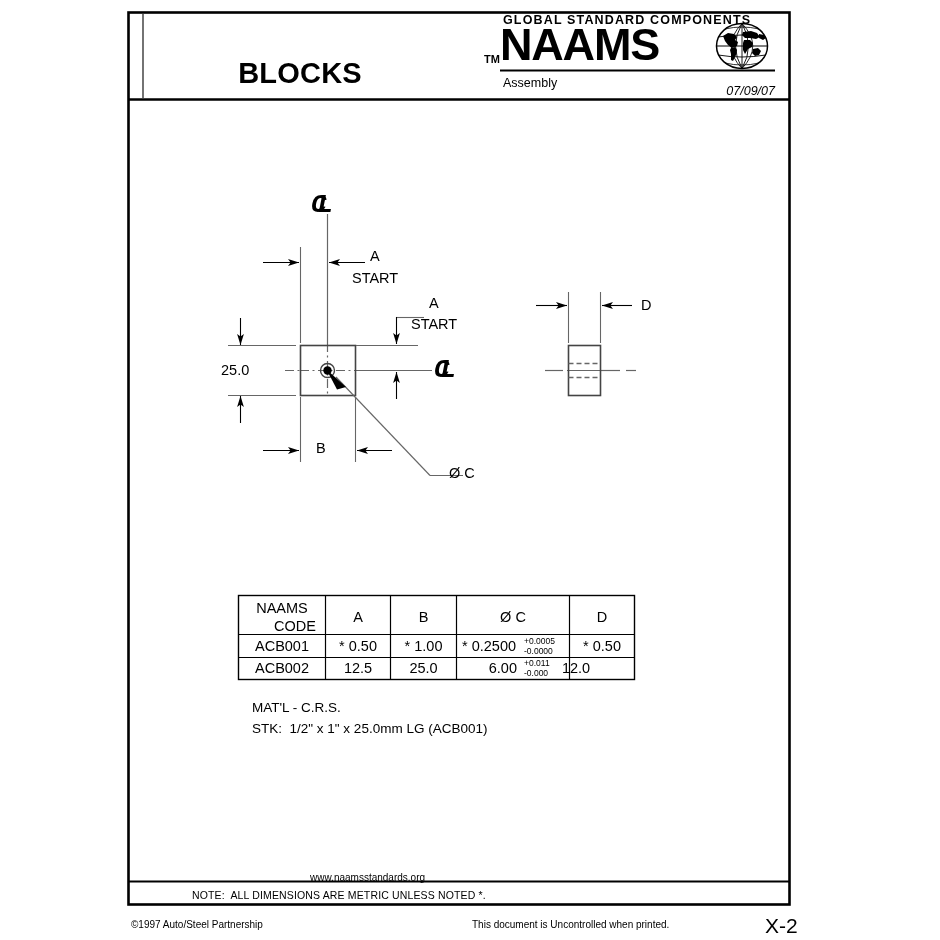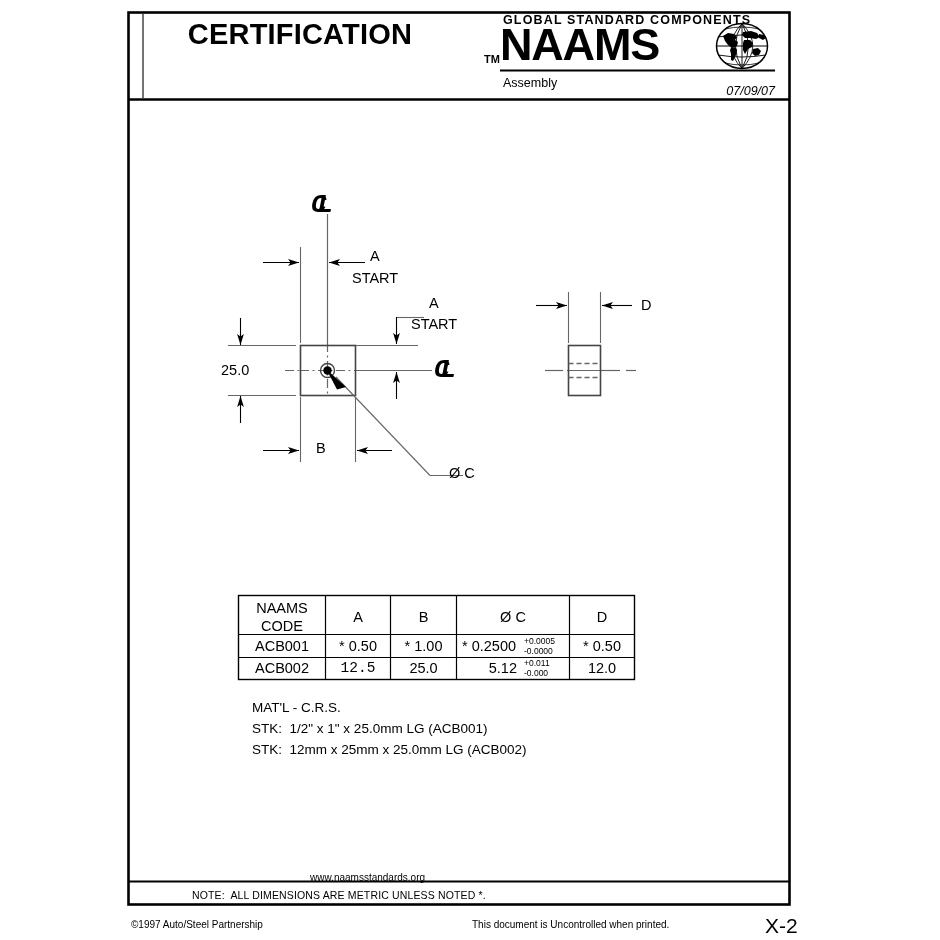--- a/index.html
+++ b/index.html
@@ -226,21 +226,21 @@
       <line x1="238.5" y1="634.5" x2="634.5" y2="634.5" stroke="#000" stroke-width="1.2"></line>
       <line x1="238.5" y1="657.5" x2="634.5" y2="657.5" stroke="#000" stroke-width="1.2"></line>
 
       <line x1="325.5" y1="595.5" x2="325.5" y2="679.5" stroke="#000" stroke-width="1.2"></line>
       <line x1="390.5" y1="595.5" x2="390.5" y2="679.5" stroke="#000" stroke-width="1.2"></line>
       <line x1="456.5" y1="595.5" x2="456.5" y2="679.5" stroke="#000" stroke-width="1.2"></line>
       <line x1="569.5" y1="595.5" x2="569.5" y2="679.5" stroke="#000" stroke-width="1.2"></line>
     </g>
   </svg>
 
-  <div class="t title-main ctr" style="left:150px; top:20px; width:300px;">CERTIFICATION</div>
+  <div class="t title-main ctr" style="left:150px; top:59px; width:300px;">BLOCKS</div>
 
   <div class="t gsc" style="left:503px; top:14px;">GLOBAL STANDARD COMPONENTS</div>
   <div class="t tm" style="left:484px; top:54px;">TM</div>
   <div class="t naams-word" style="left:500px; top:22px;">NAAMS</div>
   <div class="t assembly" style="left:503px; top:77px;text-align:right;">Assembly</div>
   <div class="t datecode rgt" style="left:600px; top:77px; width:175px;">07/09/07</div>
 
   <div class="t cl-sym" style="left:311px; top:192px;"><span>C</span><span class="l">L</span></div>
 
   <div class="t cl-sym" style="left:434px; top:357px;"><span>C</span><span class="l">L</span></div>
@@ -253,45 +253,44 @@
   <div class="t dim" style="left:429px; top:296px;">A</div>
   <div class="t dim" style="left:411px; top:317px;">START</div>
 
   <div class="t dim" style="left:316px; top:441px;">B</div>
 
   <div class="t dim" style="left:449px; top:466px;">Ø C</div>
 
   <div class="t dim" style="left:641px; top:298px;">D</div>
 
   <div class="t tbl ctr" style="left:239px; top:601px; width:86px;">NAAMS</div>
-  <div class="t tbl ctr" style="left:239px; top:619px; width:86px;">CODE</div>
+  <div class="t tbl ctr" style="left:252px; top:619px; width:86px;">CODE</div>
   <div class="t tbl ctr" style="left:326px; top:610px; width:64px;">A</div>
   <div class="t tbl ctr" style="left:391px; top:610px; width:65px;">B</div>
   <div class="t tbl ctr" style="left:457px; top:610px; width:112px;">Ø C</div>
   <div class="t tbl ctr" style="left:570px; top:610px; width:64px;">D</div>
 
   <div class="t tbl ctr" style="left:239px; top:639px; width:86px;">ACB001</div>
   <div class="t tbl ctr" style="left:326px; top:639px; width:64px;">* 0.50</div>
   <div class="t tbl ctr" style="left:391px; top:639px; width:65px;">* 1.00</div>
   <div class="t tbl" style="left:462px; top:639px;">* 0.2500</div>
   <div class="t tol" style="left:524px; top:637px;">+0.0005</div>
   <div class="t tol" style="left:524px; top:647px;">-0.0000</div>
   <div class="t tbl ctr" style="left:570px; top:639px; width:64px;">* 0.50</div>
 
   <div class="t tbl ctr" style="left:239px; top:661px; width:86px;">ACB002</div>
-  <div class="t tbl ctr" style="left:326px; top:661px; width:64px;font-family:Liberation Mono, monospace;">12.5</div>
+  <div class="t tbl ctr" style="left:326px; top:661px; width:64px;">12.5</div>
   <div class="t tbl ctr" style="left:391px; top:661px; width:65px;">25.0</div>
-  <div class="t tbl rgt" style="left:462px; top:661px; width:55px;">5.12</div>
+  <div class="t tbl rgt" style="left:462px; top:661px; width:55px;">6.00</div>
   <div class="t tol" style="left:524px; top:659px;">+0.011</div>
   <div class="t tol" style="left:524px; top:669px;">-0.000</div>
-  <div class="t tbl ctr" style="left:570px; top:661px; width:64px;text-align:center;">12.0</div>
+  <div class="t tbl ctr" style="left:544px; top:661px; width:64px;text-align:center;">12.0</div>
 
   <div class="t notes" style="left:252px; top:701px;">MAT'L - C.R.S.</div>
   <div class="t notes" style="left:252px; top:722px;">STK:  1/2" x 1" x 25.0mm LG (ACB001)</div>
-  <div class="t notes" style="left:252px; top:743px;">STK:  12mm x 25mm x 25.0mm LG (ACB002)</div>
 
   <div class="t notebar" style="left:146px; top:890px;">NOTE:  ALL DIMENSIONS ARE METRIC UNLESS NOTED *.</div>
 
   <div class="t footer" style="left:131px; top:920px;">©1997 Auto/Steel Partnership</div>
   <div class="t footer" style="left:310px; top:873px;">www.naamsstandards.org</div>
   <div class="t footer" style="left:472px; top:920px;">This document is Uncontrolled when printed.</div>
   <div class="t pageno" style="left:765px; top:915px;">X-2</div>
 
 </div>
 

